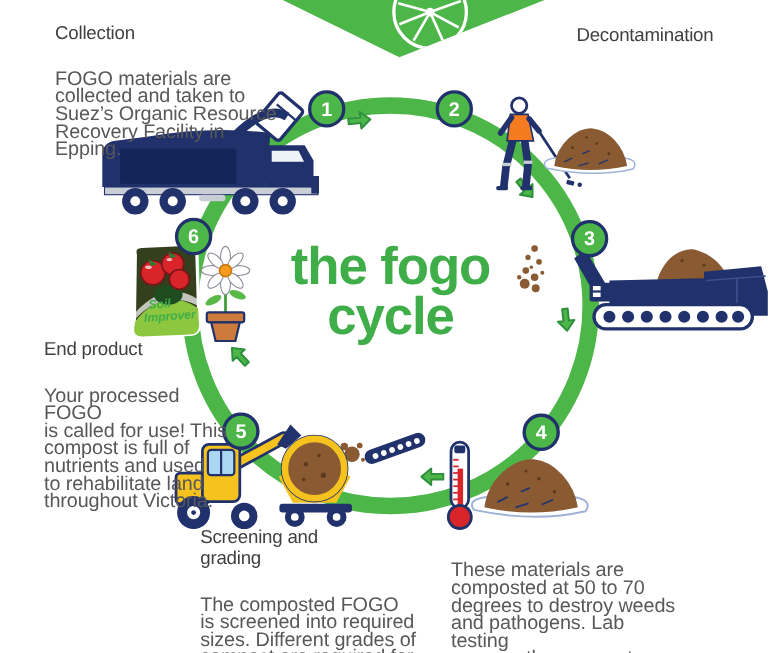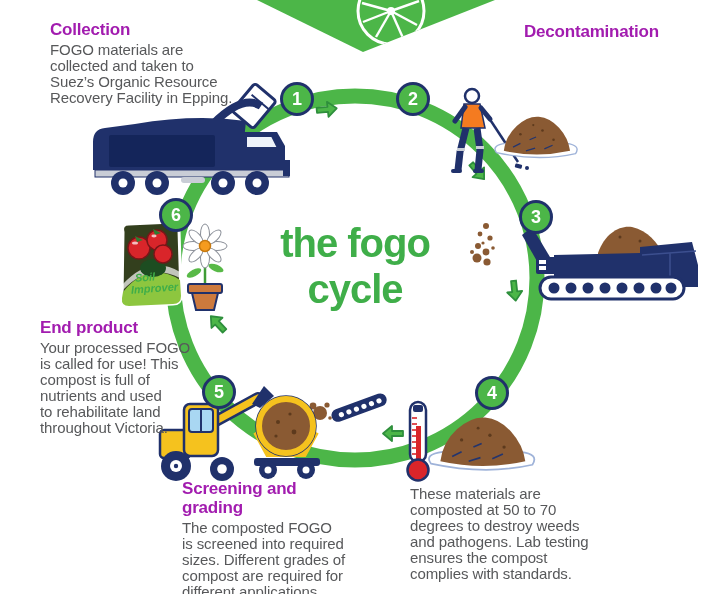--- a/index.html
+++ b/index.html
@@ -3,36 +3,37 @@
 <meta charset="utf-8">
 <style>
   html,body{margin:0;padding:0;background:#fff;}
   #stage{
     position:relative;width:710px;height:594px;overflow:hidden;background:#ffffff;
     font-family:"Liberation Sans","DejaVu Sans",sans-serif;
   }
   #bg-art{position:absolute;left:0;top:0;}
   .step{position:absolute;}
   .step-heading{
-    color:#a21caf;font-weight:bold;font-size:17px;line-height:19px;
+    color:#404040;font-weight:normal;font-size:17px;line-height:19px;
     white-space:pre-line;margin:0 0 3px 0;letter-spacing:-0.2px;
   }
   .step-body{
-    color:#57585a;font-size:15px;line-height:16px;white-space:pre-line;
+    color:#57585a;font-size:18px;line-height:16px;white-space:pre-line;
     letter-spacing:-0.1px;
+    margin-top:24px;
   }
   .st1{left:50px;top:20px;width:210px;}
   .st2{left:524px;top:22px;width:195px;}
   .st3{left:549px;top:304px;width:158px;}
   .st4{left:410px;top:486px;width:210px;}
   .st5{left:182px;top:479px;width:205px;}
-  .st6{left:40px;top:318px;width:175px;}
+  .st6{left:40px;top:308px;width:175px;}
   #cycle-title{
     position:absolute;left:240px;top:220px;width:230px;text-align:center;
-    color:#3fae49;font-weight:bold;font-size:40px;line-height:46px;
+    color:#3fae49;font-weight:bold;font-size:48px;line-height:46px;
     white-space:pre-line;letter-spacing:-1px;
   }
   .badge{
     position:absolute;width:34px;height:34px;box-sizing:border-box;
     background:#4cb648;border:3.5px solid #20316b;border-radius:50%;
     display:flex;align-items:center;justify-content:center;
     color:#fff;font-weight:bold;font-size:18px;
   }
   .b1{left:280px;top:82px;} .b2{left:396px;top:82px;} .b3{left:519px;top:200px;}
   .b4{left:475px;top:376px;} .b5{left:202px;top:375px;} .b6{left:159px;top:198px;}

